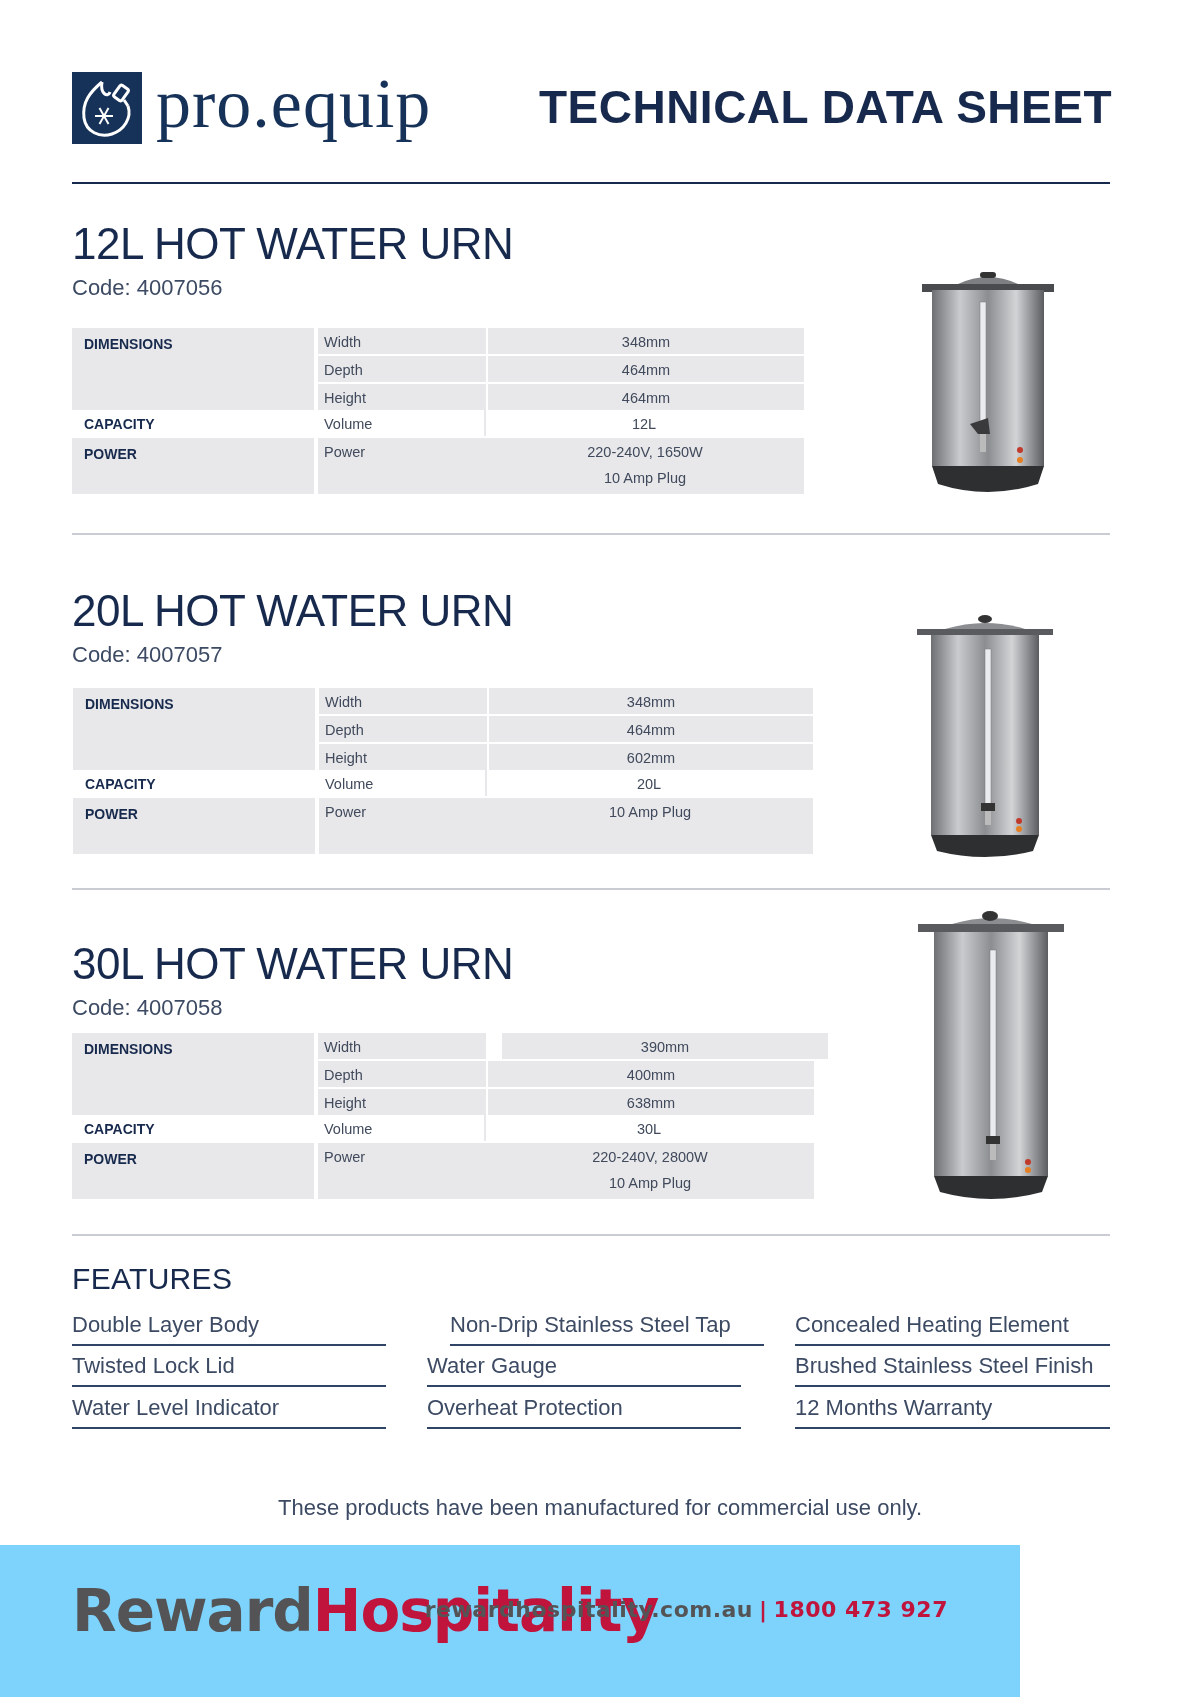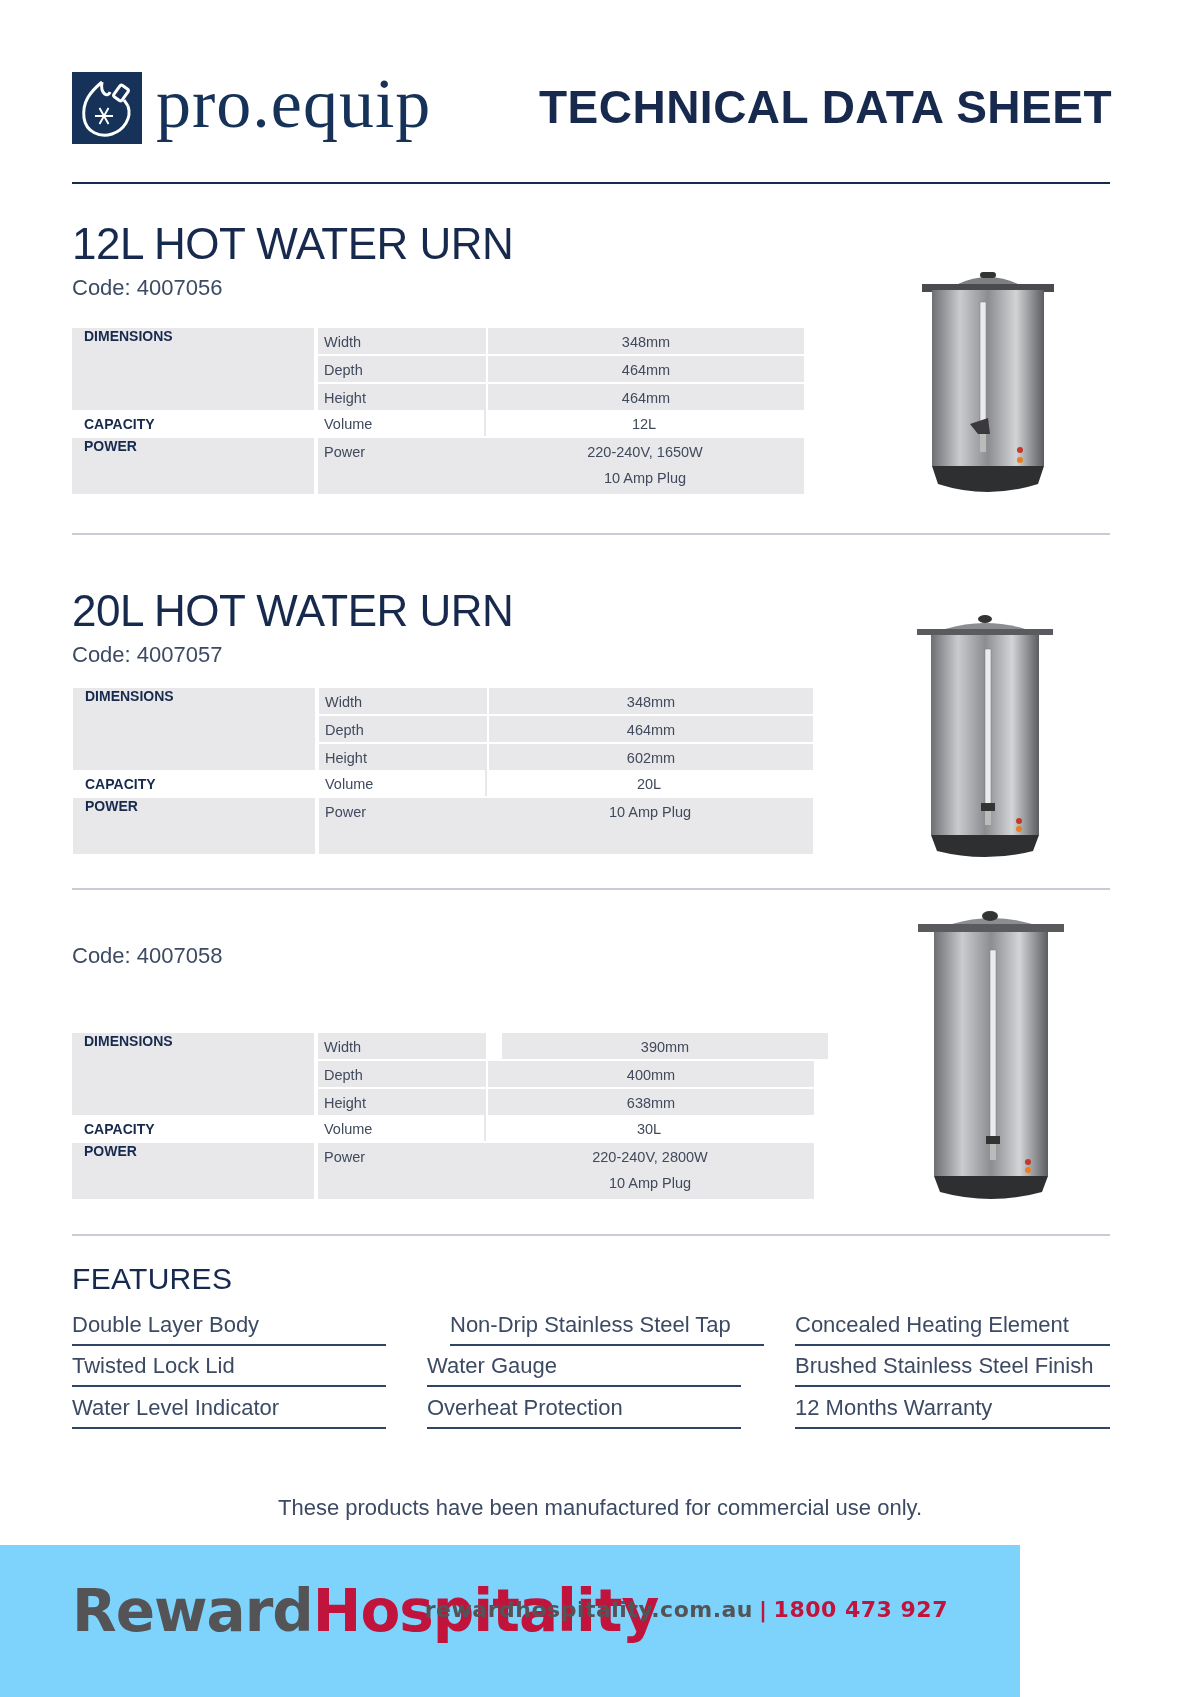--- a/index.html
+++ b/index.html
@@ -17,21 +17,21 @@
   .rule.dark { height: 2px; background: #172a4d; }
   .rule.light { height: 2px; background: #c9ccd3; }
 
   .product { position: absolute; left: 72px; width: 1040px; }
   .product-title { font-size: 44px; color: #172a4d; font-weight: normal; line-height: 52px; letter-spacing: -0.5px; }
   .product-title .cap { color: #172a4d; }
   .product-code { font-size: 22px; color: #3c4a63; margin-top: 4px; line-height: 28px; }
 
   .spec { position: absolute; left: 0; border-collapse: separate; border-spacing: 0; }
   .spec-row { display: flex; }
-  .cat-cell { width: 242px; font-size: 14px; font-weight: bold; color: #172a4d; padding: 0 12px; }
+  .cat-cell { width: 242px; font-size: 14px; font-weight: bold; color: #172a4d; padding: 8px 12px; }
   .lbl-cell { width: 168px; font-size: 14.5px; color: #404a5c; padding: 6px 6px; height: 26px; line-height: 16px; }
   .val-cell { font-size: 14.5px; color: #404a5c; text-align: center; height: 26px; line-height: 16px; padding: 6px 0; }
   .shade { background: #e8e8ea; }
 
   .product-image { position: absolute; }
 
   .features-title { position: absolute; left: 72px; top: 1262px; font-size: 30px; color: #172a4d; letter-spacing: 0.3px; }
   .feature { position: absolute; font-size: 22px; color: #3c4a63; border-bottom: 2px solid #304465; height: 36px; line-height: 30px; }
 
   .disclaimer { position: absolute; left: 0; width: 1200px; top: 1495px; text-align: center; font-size: 22px; color: #3c4a63; }
@@ -201,20 +201,24 @@
     <rect x="70" y="196" width="6" height="14" fill="#bbb"></rect>
     <circle cx="104" cy="206" r="3" fill="#c0392b"></circle>
     <circle cx="104" cy="214" r="3" fill="#e67e22"></circle>
     <path d="M16 220 L124 220 L118 236 Q70 248 22 236 Z" fill="#2e2f31"></path>
   </svg>
 </div>
 
 <div class="rule light" style="top:888px;"></div>
 
 <div class="product" style="top:938px;">
+  <div class="product-title">
+    <span class="cap">30L</span>
+    <span>HOT WATER URN</span>
+  </div>
   <div class="product-code">Code: 4007058</div>
 </div>
 <div class="spec" style="left:72px; top:1033px;">
   <div class="spec-row">
     <div class="cat-cell shade" style="height:82px;">DIMENSIONS</div>
     <div style="margin-left:4px;">
       <div style="display:flex; margin-bottom:2px;">
         <div class="lbl-cell shade">Width</div>
         <div class="val-cell shade" style="width:326px; margin-left:16px;">390mm</div>
       </div>

